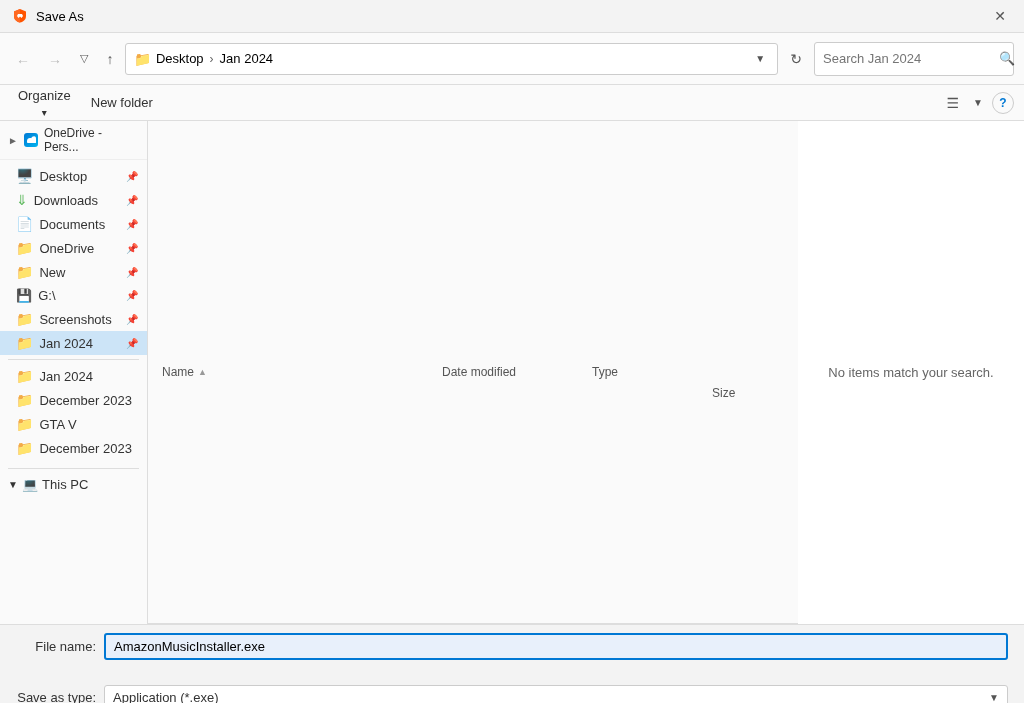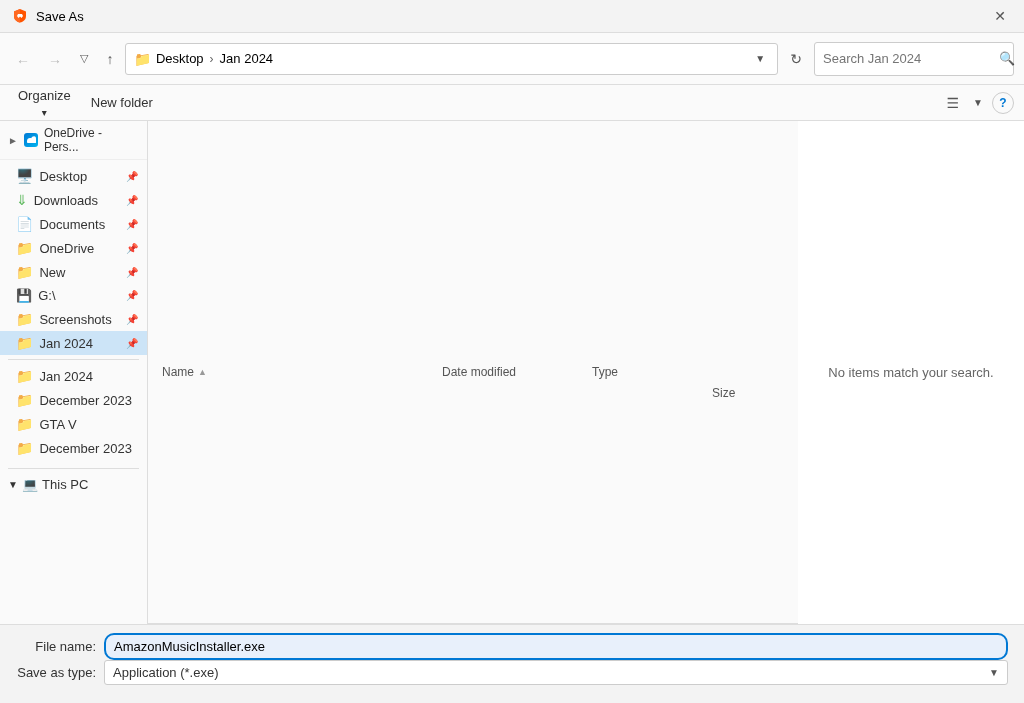--- a/index.html
+++ b/index.html
@@ -125,26 +125,26 @@
     .col-sort-icon { font-size: 9px; color: #999; }
 
     .file-list-content {
       flex: 1; display: flex; align-items: center; justify-content: center;
       color: #666; font-size: 13px;
     }
 
     
     .bottom-bar {
       background: #f3f3f3; border-top: 1px solid #ddd;
-      padding: 8px 16px; height: 80px; display: flex; flex-direction: column; gap: 0;
+      padding: 8px 16px; height: 80px; display: flex; flex-direction: column; gap: 25px;
     }
     .bottom-row { display: flex; align-items: center; gap: 8px; }
     .bottom-label { font-size: 13px; color: #333; width: 80px; text-align: right; flex-shrink: 0; }
     .filename-input {
-      flex: 1; border: 2px solid #0078d4; border-radius: 10px;
+      flex: 1; border: 2px solid #0078d4; border-radius: 3px;
       padding: 4px 8px; font-size: 13px; outline: none;
       background: #e8f0fb; color: #000;
     }
     .type-select-wrapper {
       flex: 1; display: flex; align-items: center;
       border: 1px solid #ccc; border-radius: 3px; background: white;
       padding: 4px 8px; cursor: pointer; position: relative;
     }
     .type-select-text { flex: 1; font-size: 13px; color: #333; }
     .type-select-arrow { font-size: 10px; color: #555; }

